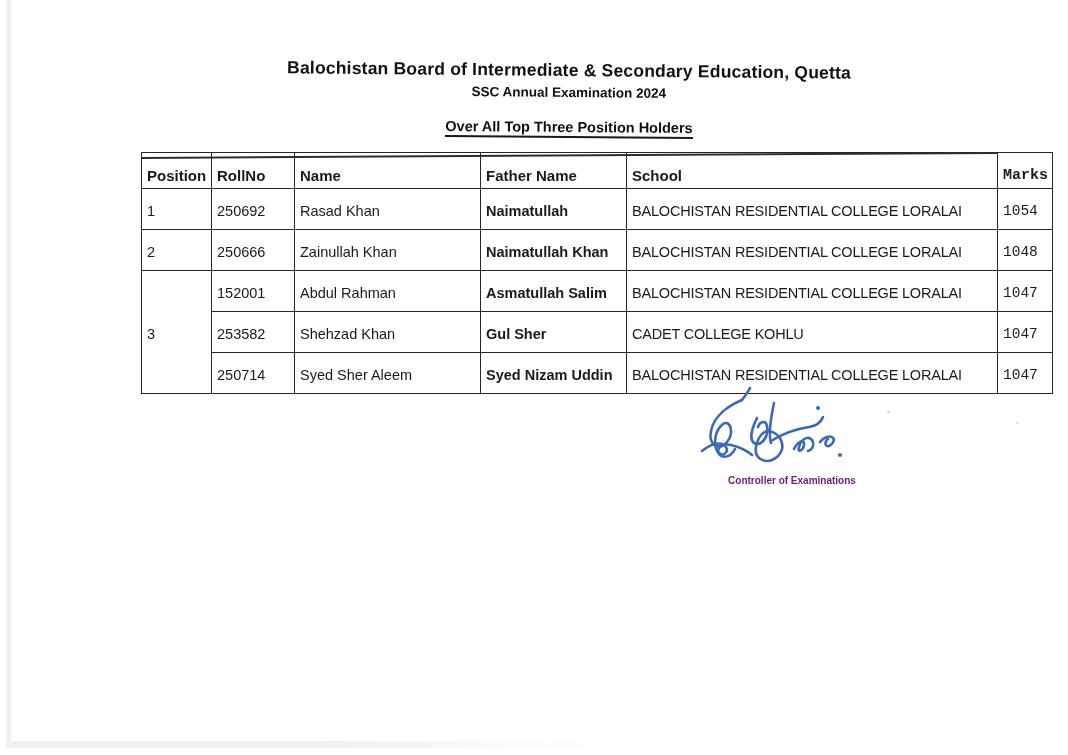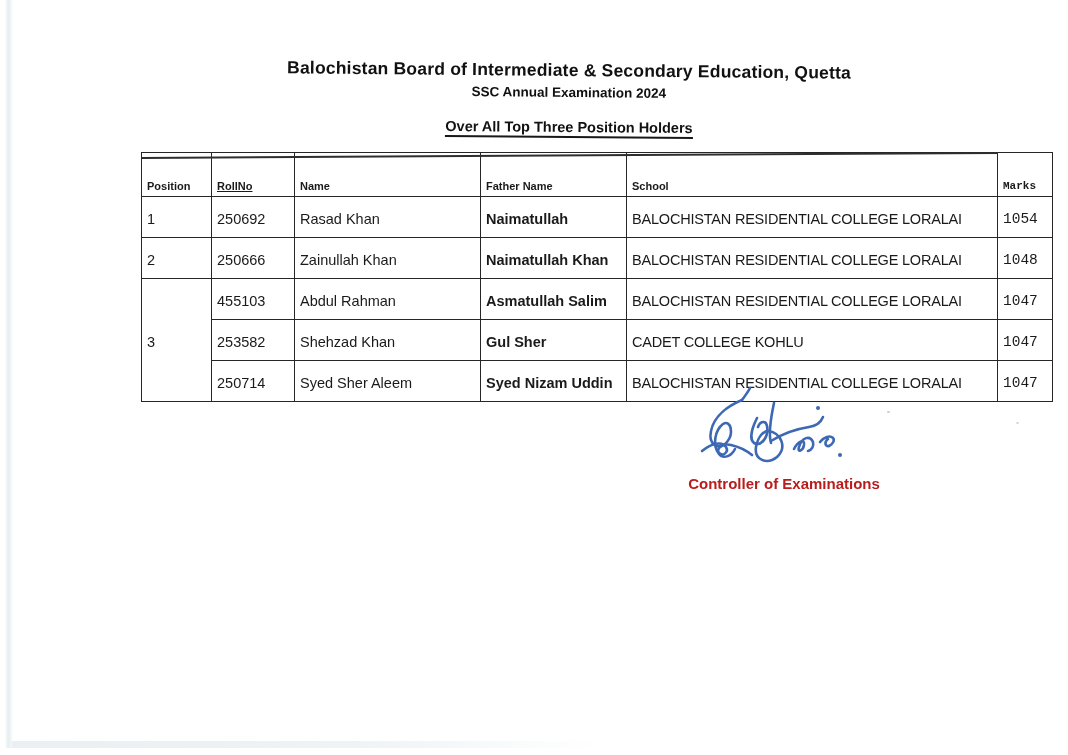--- a/index.html
+++ b/index.html
@@ -23,40 +23,40 @@
   .section-heading{position:absolute;left:70px;right:0;top:118px;text-align:center;transform:rotate(0.45deg);}
   .section-heading span{display:inline-block;font-size:14.5px;font-weight:bold;color:#111;
     border-bottom:2.5px solid #181818;padding-bottom:1px;}
 
   
   .table-wrap{position:absolute;left:141px;top:152px;width:857px;}
   .table-wrap::before{content:"";position:absolute;left:0;right:0;top:0;height:2px;background:#2e2e2e;
     transform:rotate(-0.33deg);transform-origin:100% 50%;}
   table.results{border-collapse:collapse;table-layout:fixed;width:857px;background:#fff;}
   table.results th,table.results td{border:1.6px solid #262626;overflow:hidden;white-space:nowrap;}
-  table.results th{height:31px;font-weight:bold;font-size:11px;vertical-align:bottom;padding:8px 4px 4px 5px;text-align:left;}
+  table.results th{height:31px;font-weight:bold;font-size:15px;vertical-align:bottom;padding:0 4px 4px 5px;text-align:left;}
   table.results td{height:34px;font-size:14.5px;vertical-align:middle;padding:5px 4px 1px 5px;text-align:left;}
   .c-pos{width:60px;}  .c-roll{width:73px;} .c-name{width:176px;}
   .c-father{width:136px;font-weight:bold;} .c-school{width:361px;} .c-marks{width:45px;font-family:Liberation Mono, monospace;}
   th.c-pos{font-size:11.5px;vertical-align:middle;text-align:center;padding:0 1px;}
-  th.c-roll{vertical-align:middle;text-align:center;padding:0 2px;text-decoration:underline;}
+  th.c-roll{vertical-align:middle;text-align:center;padding:0 2px;}
   th.c-marks{font-size:13px;text-align:center;padding:0 1px 6px 1px;}
   td.c-pos,td.c-roll{text-align:center;padding-left:0;padding-right:0;}
   td.c-marks{text-align:center;font-size:14px;padding-left:0;padding-right:0;padding-top:8px;margin-top:24px;}
   td.c-school{font-size:13px;letter-spacing:-0.2px;padding-top:7px;}
   td.c-name,td.c-father{font-size:14.5px;margin-top:48px;}
   td.c-pos{font-size:14px;}
 
   
   .sign-block{position:absolute;left:660px;top:385px;width:240px;height:110px;}
   .sign-svg{position:absolute;left:30px;top:0;width:178px;height:92px;}
   .sign-svg path{fill:none;stroke:var(--ink,#3c68b4);stroke-width:2.6;stroke-linecap:round;stroke-linejoin:round;}
   .sign-svg .dot{fill:var(--ink,#3c68b4);stroke:none;}
-  .sign-label{position:absolute;left:4px;top:90px;width:240px;text-align:center;
-    font-size:15px;font-weight:bold;color:#b91c1c;}
+  .sign-label{position:absolute;left:12px;top:90px;width:240px;text-align:center;
+    font-size:10px;font-weight:bold;color:#701a75;}
 </style>
 </head>
 <body>
 
 <div class="sheet">
 
   <div class="edge-left"></div>
   <div class="edge-bottom"></div>
   <div class="speck s1"></div>
   <div class="speck s2"></div>
@@ -95,21 +95,21 @@
           <tr>
             <td class="c-pos" rowspan="1">2</td>
             <td class="c-roll">250666</td>
             <td class="c-name">Zainullah Khan</td>
             <td class="c-father">Naimatullah Khan</td>
             <td class="c-school">BALOCHISTAN RESIDENTIAL COLLEGE LORALAI</td>
             <td class="c-marks">1048</td>
           </tr>
           <tr>
             <td class="c-pos" rowspan="3">3</td>
-            <td class="c-roll">455103</td>
+            <td class="c-roll">152001</td>
             <td class="c-name">Abdul Rahman</td>
             <td class="c-father">Asmatullah Salim</td>
             <td class="c-school">BALOCHISTAN RESIDENTIAL COLLEGE LORALAI</td>
             <td class="c-marks">1047</td>
           </tr>
           <tr>
             <td class="c-roll">253582</td>
             <td class="c-name">Shehzad Khan</td>
             <td class="c-father">Gul Sher</td>
             <td class="c-school">CADET COLLEGE KOHLU</td>

